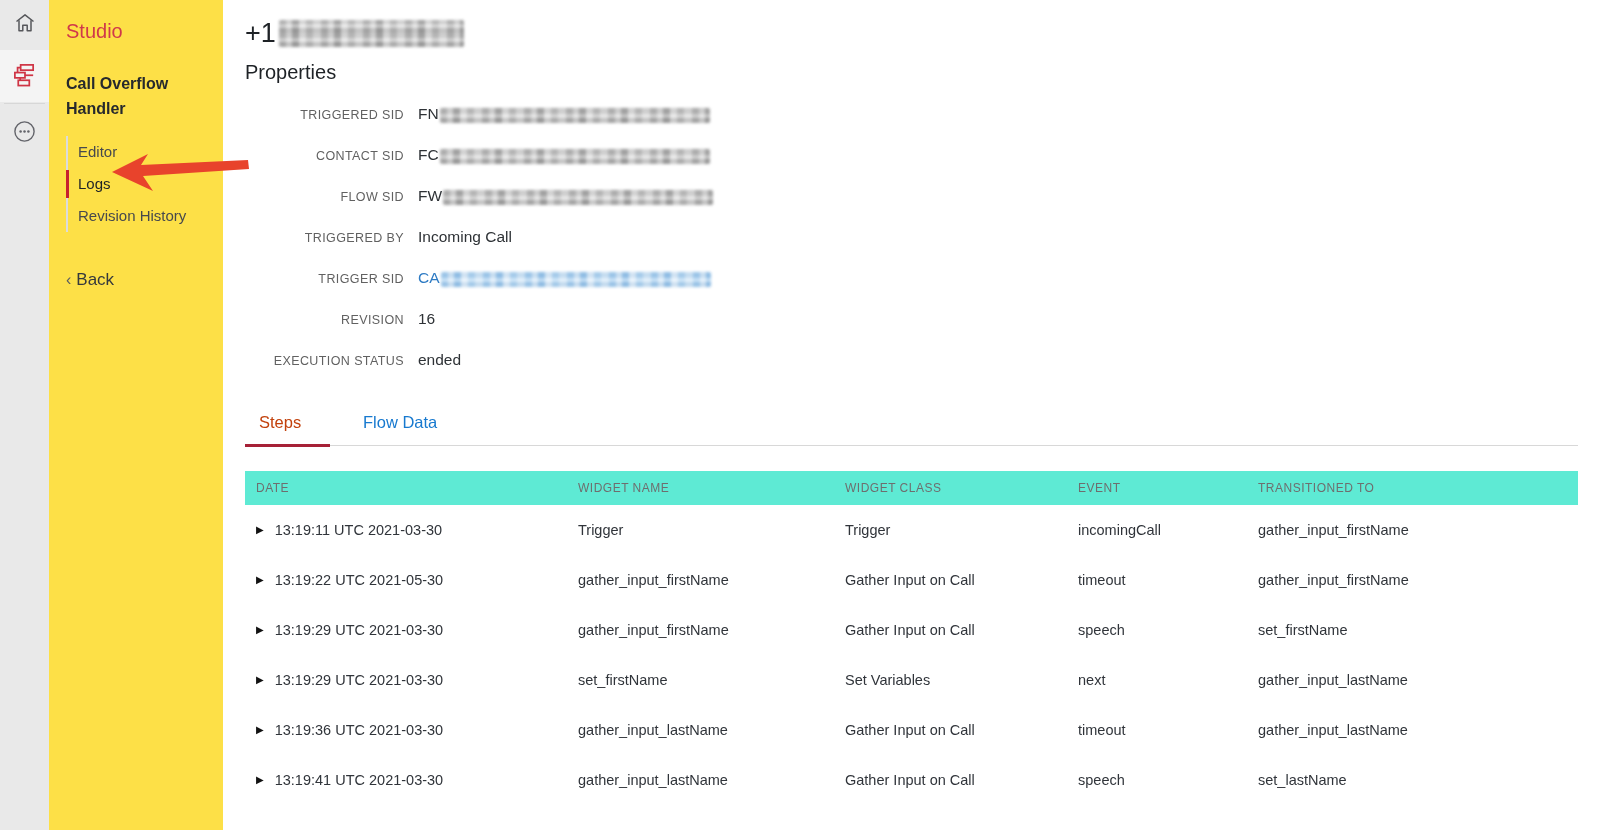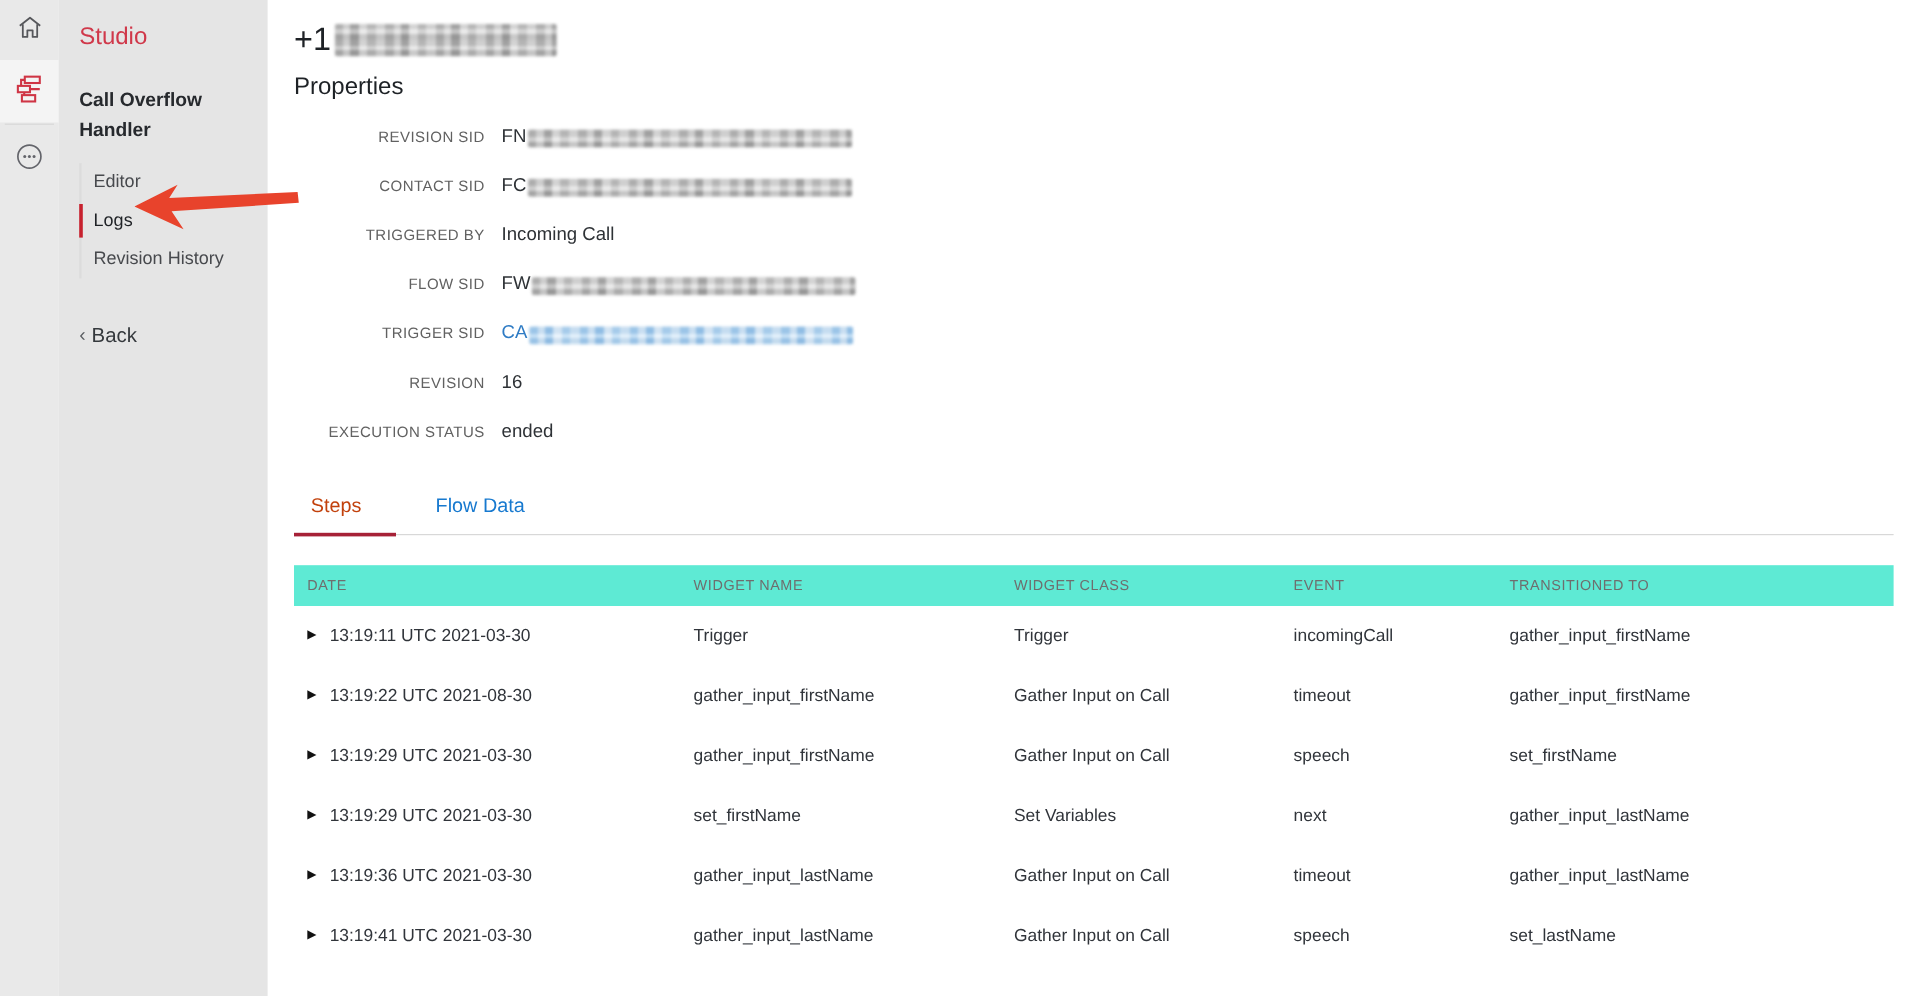--- a/index.html
+++ b/index.html
@@ -7,21 +7,21 @@
     font-family:"Liberation Sans","DejaVu Sans",sans-serif; color:#2e3236; }
   #app { position:relative; width:1600px; height:830px; overflow:hidden; display:flex; }
 
   
   .rail { width:49px; height:830px; background:#e9e9e9; flex:0 0 49px; }
   .rail-item { width:49px; height:50px; display:flex; align-items:center; justify-content:center; cursor:pointer; }
   .rail-item.active { background:#f4f4f4; height:52px; }
   .rail-divider { height:1px; background:#d7d7d7; margin:1px 4px 4px 4px; }
 
   
-  .sidebar { width:174px; height:830px; background:#e5e5e5; flex:0 0 174px; padding:20px 0 0 17px; position:relative; }
+  .sidebar { width:174px; height:830px; background:#fde047; flex:0 0 174px; padding:20px 0 0 17px; position:relative; }
   .product-title { font-size:20px; color:#d0384a; margin-bottom:28px; cursor:pointer; }
   .flow-name { font-size:16px; font-weight:600; color:#26292d; line-height:25px; width:140px; margin-bottom:15px; }
   .side-menu { list-style:none; border-left:2px solid #dcdcdc; }
   .side-menu li { position:relative; font-size:15px; color:#47494d; padding:7px 0 8px 10px; cursor:pointer; }
   .side-menu li.active { color:#1f2226; }
   .side-menu li.active::before { content:""; position:absolute; left:-2px; top:2px; bottom:2px; width:3px; background:#c7212e; }
   .back-link { margin-top:38px; font-size:17px; color:#35393d; cursor:pointer; display:flex; align-items:center; gap:5px; }
   .back-link .chev { font-size:16px; color:#5a5d61; }
 
   
@@ -130,43 +130,43 @@
 
     <h1 class="exec-title">
       <span>+1</span>
       <span class="redact redact-title"></span>
     </h1>
 
     <h2 class="props-heading">Properties</h2>
 
     <div class="props">
       <div class="prop-row">
-        <div class="prop-label">REVISION SID</div>
+        <div class="prop-label">TRIGGERED SID</div>
         <div class="prop-value">
           <span class="pfx">FN</span>
           <span class="redact redact-sid"></span>
         </div>
       </div>
       <div class="prop-row">
         <div class="prop-label">CONTACT SID</div>
         <div class="prop-value">
           <span class="pfx">FC</span>
           <span class="redact redact-sid"></span>
         </div>
       </div>
       <div class="prop-row">
+        <div class="prop-label">FLOW SID</div>
+        <div class="prop-value">
+          <span class="pfx">FW</span>
+          <span class="redact redact-sid"></span>
+        </div>
+      </div>
+      <div class="prop-row">
         <div class="prop-label">TRIGGERED BY</div>
         <div class="prop-value">Incoming Call</div>
-      </div>
-      <div class="prop-row">
-        <div class="prop-label">FLOW SID</div>
-        <div class="prop-value">
-          <span class="pfx">FW</span>
-          <span class="redact redact-sid"></span>
-        </div>
       </div>
       <div class="prop-row">
         <div class="prop-label">TRIGGER SID</div>
         <div class="prop-value">
           <a>
             <span class="pfx">CA</span>
             <span class="redact redact-sid redact-blue"></span>
           </a>
         </div>
       </div>
@@ -201,21 +201,21 @@
         </div>
         <div class="cell">Trigger</div>
         <div class="cell">Trigger</div>
         <div class="cell">incomingCall</div>
         <div class="cell">gather_input_firstName</div>
       </div>
 
       <div class="t-grid t-row">
         <div class="cell date-cell">
           <span class="tri">▶</span>
-          <span>13:19:22 UTC 2021-08-30</span>
+          <span>13:19:22 UTC 2021-05-30</span>
         </div>
         <div class="cell">gather_input_firstName</div>
         <div class="cell">Gather Input on Call</div>
         <div class="cell">timeout</div>
         <div class="cell">gather_input_firstName</div>
       </div>
 
       <div class="t-grid t-row">
         <div class="cell date-cell">
           <span class="tri">▶</span>

